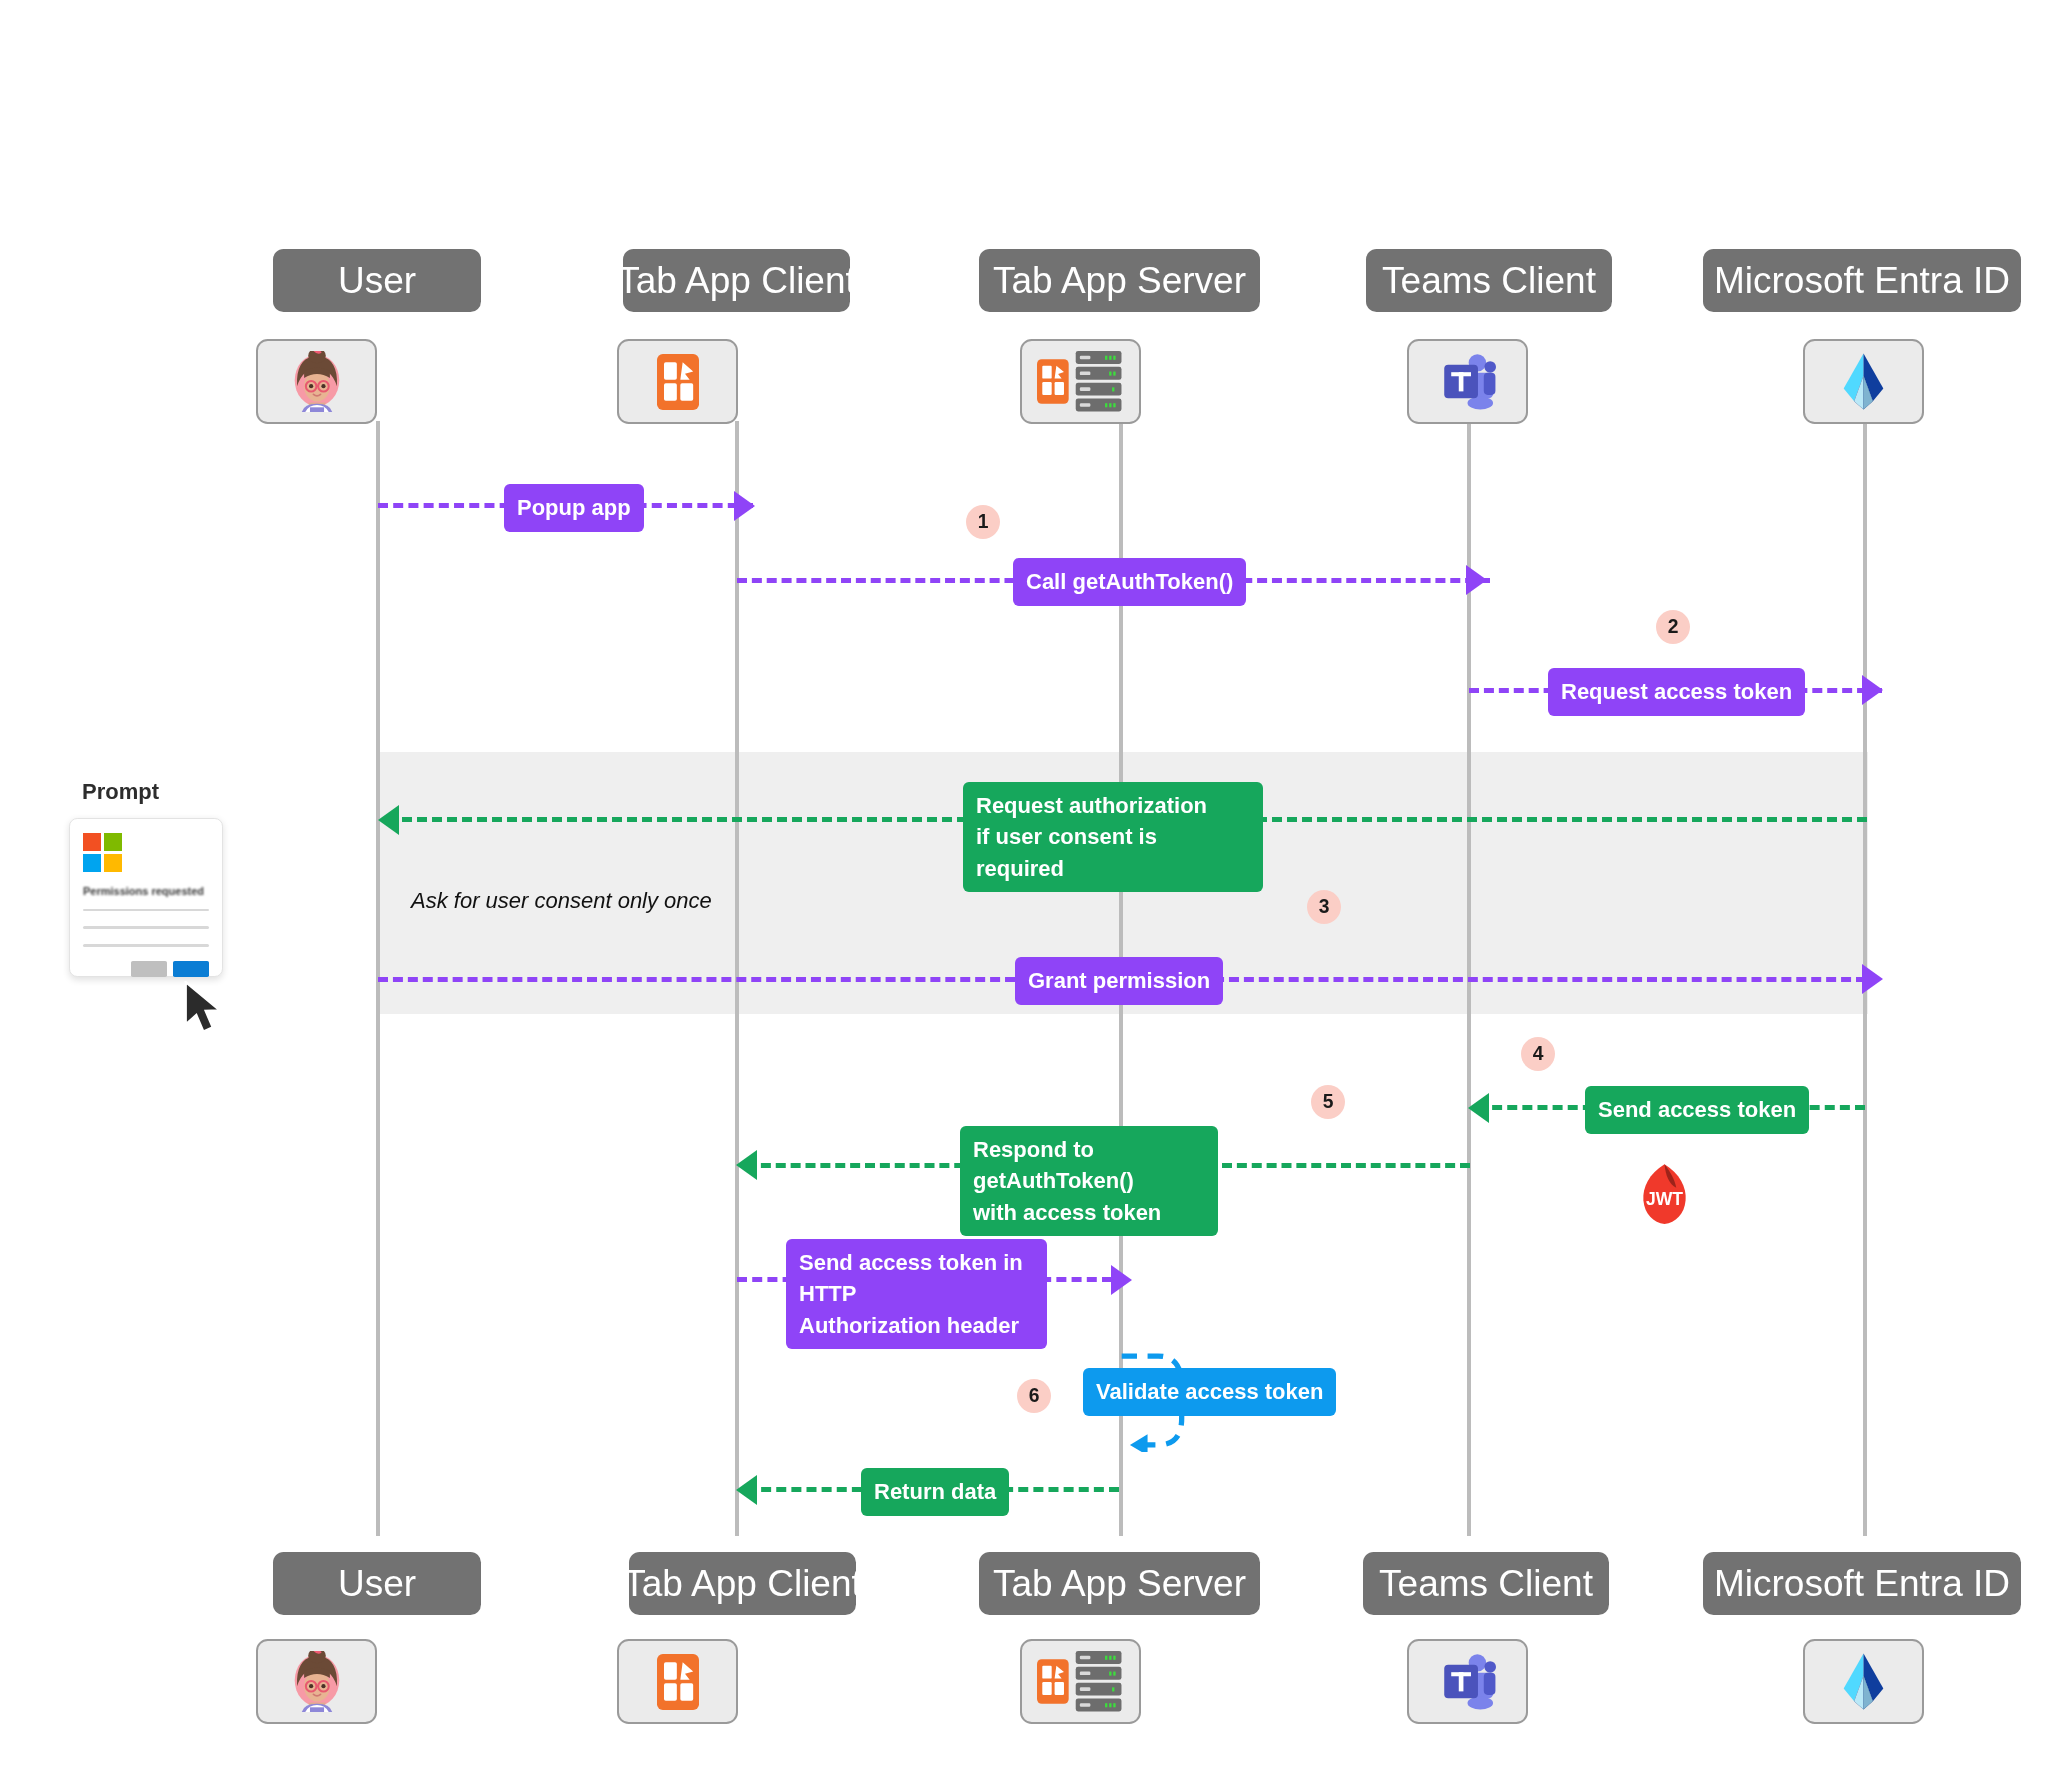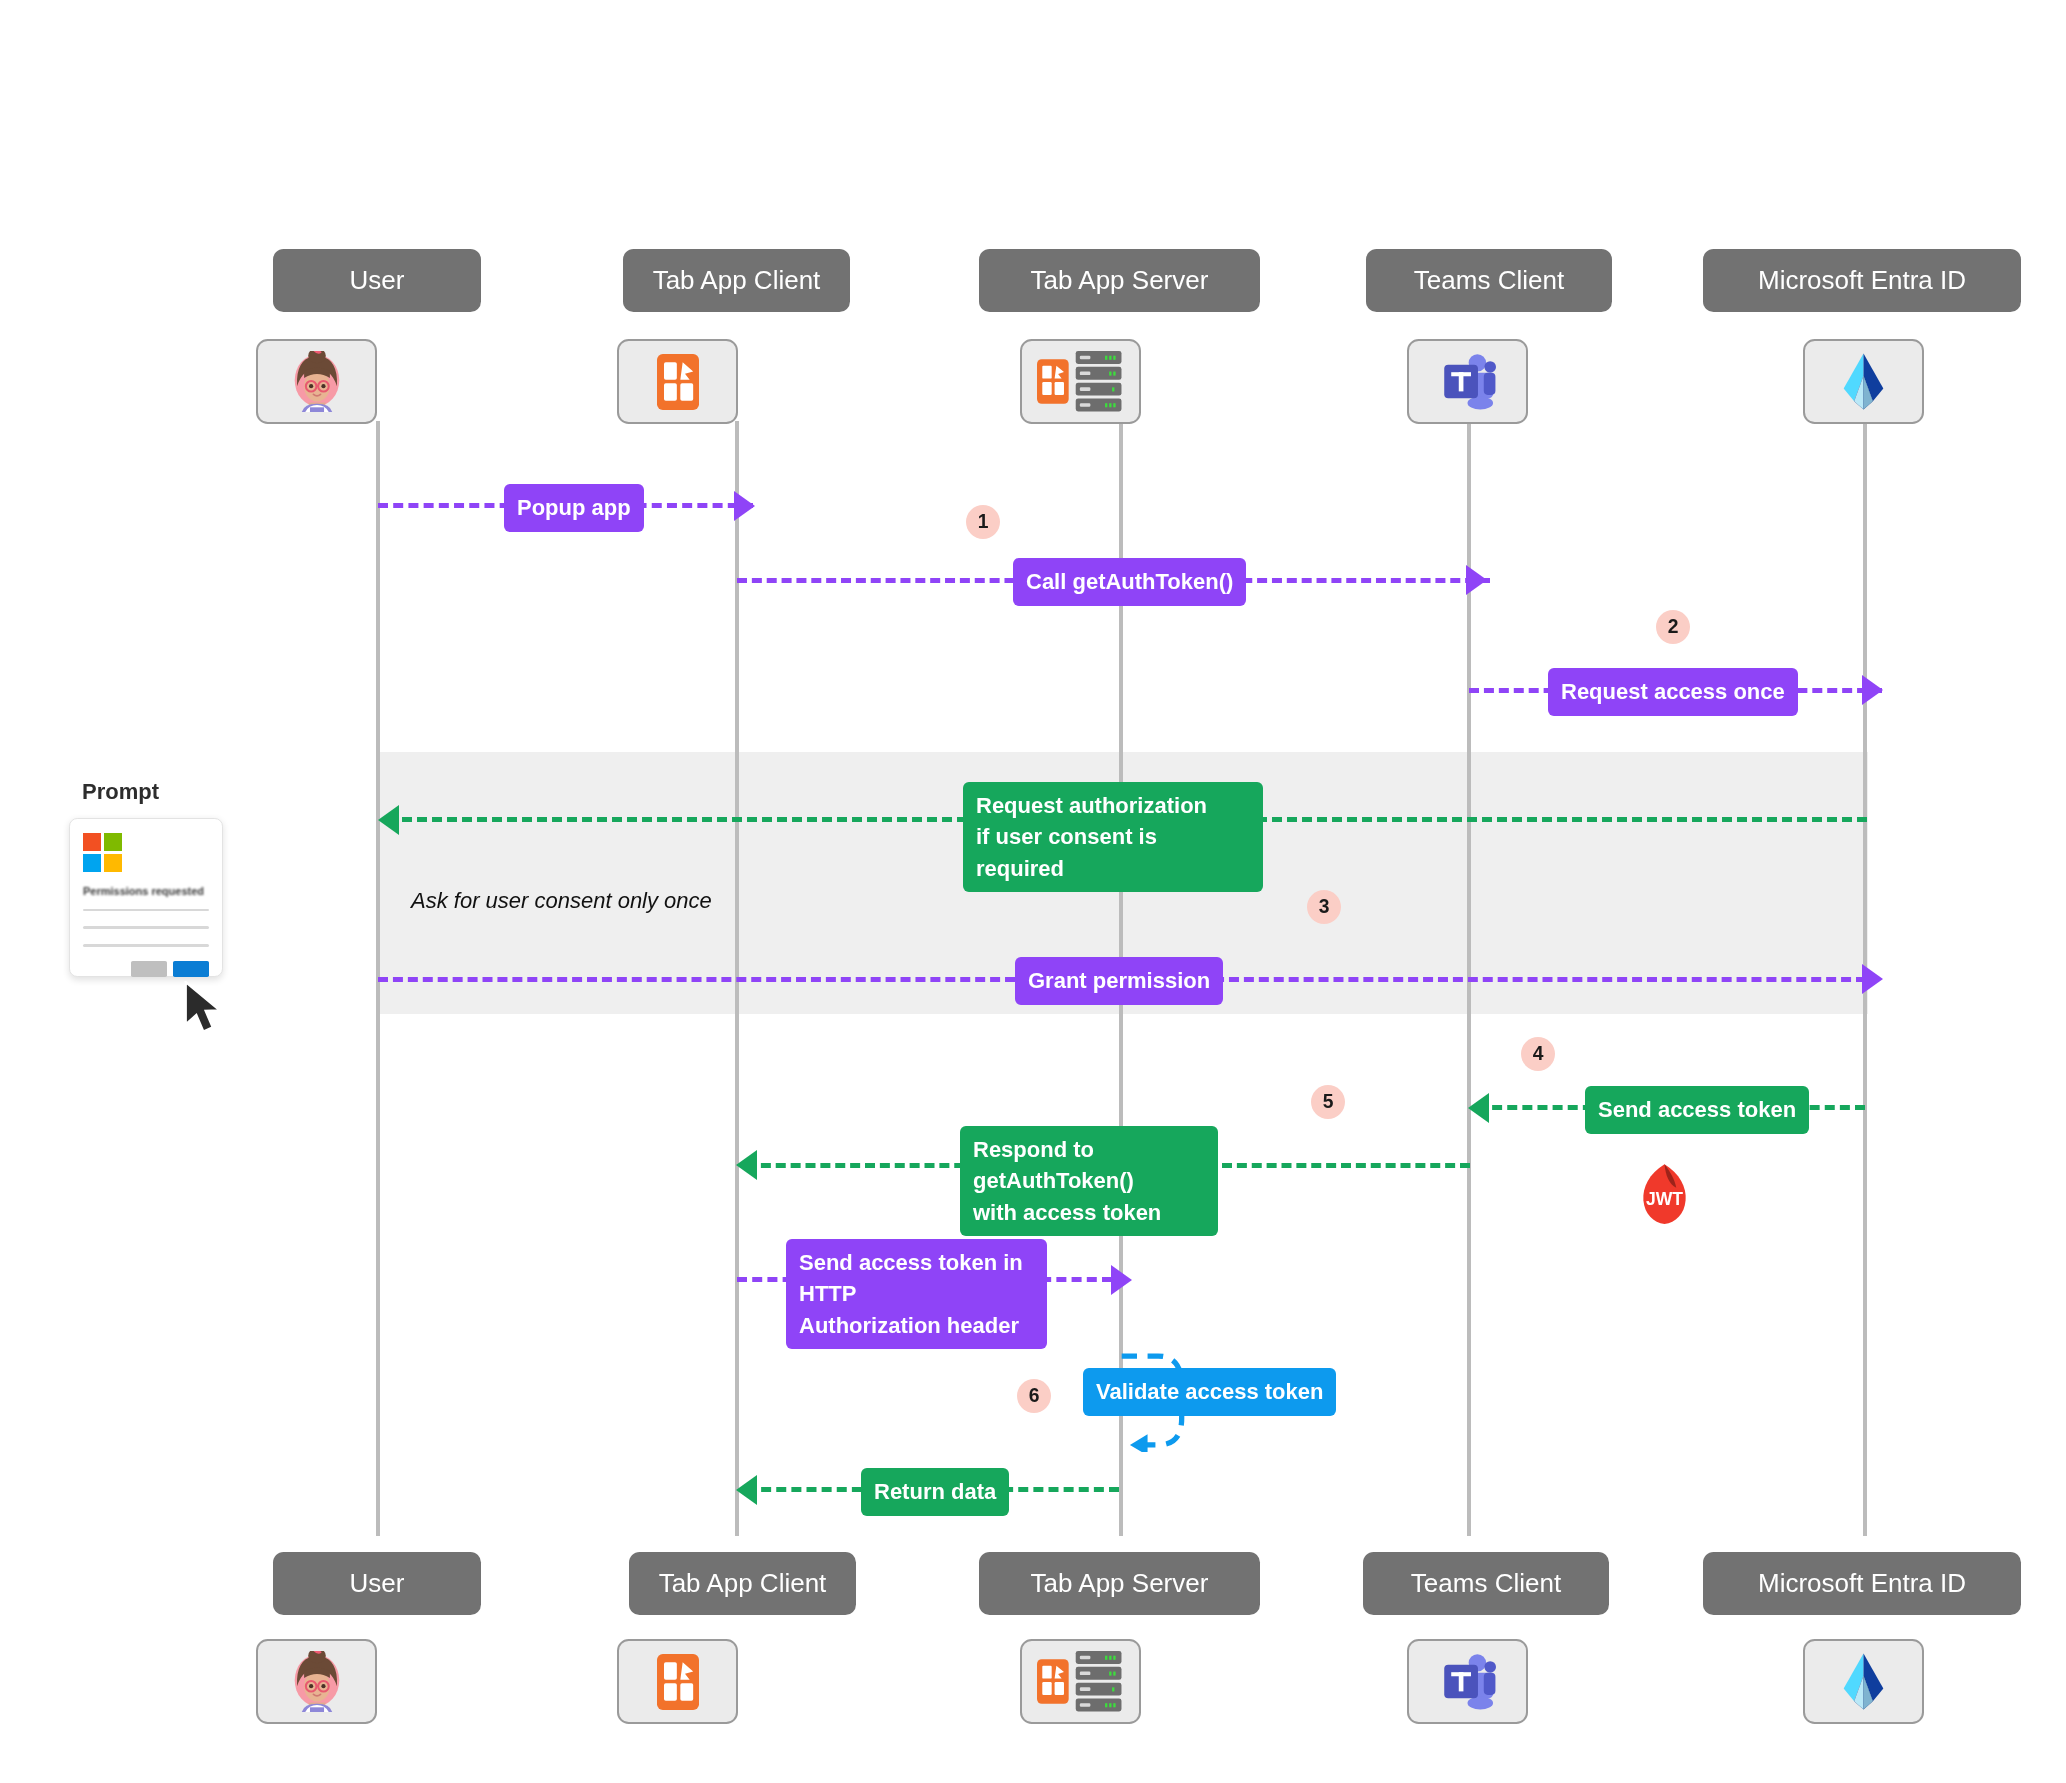--- a/index.html
+++ b/index.html
@@ -47,21 +47,21 @@
 
   
   .pill {
     position: absolute;
     background: #727272;
     border-radius: 10.6px;
     color: #ffffff;
     display: flex;
     align-items: center;
     justify-content: center;
-    font-size: 26px;
+    font-size: 37px;
     font-weight: 400;
     height: 63px;
     white-space: nowrap;
     padding: 0 9.4px;
     box-sizing: border-box;
   }
 
   
   .iconcard {
     position: absolute;
@@ -343,21 +343,21 @@
   <div class="step" style="left:966px; top:505px;">1</div>
 
   <div class="arrow purple" style="left:737px; top:578px; width:753px;"></div>
   <div class="head right purple" style="left:1466px; top:565px;"></div>
   <div class="msglabel purple" style="left:1013px; top:558px;">Call getAuthToken()</div>
 
   <div class="step" style="left:1656px; top:610px;">2</div>
 
   <div class="arrow purple" style="left:1469px; top:688px; width:413px;"></div>
   <div class="head right purple" style="left:1862px; top:675px;"></div>
-  <div class="msglabel purple" style="left:1548px; top:668px;">Request access once</div>
+  <div class="msglabel purple" style="left:1548px; top:668px;">Request access token</div>
 
   <div class="arrow green" style="left:387px; top:817px; width:1480px;"></div>
   <div class="head left green" style="left:378px; top:805px;"></div>
   <div class="msglabel green" style="left:963px; top:782px; width:300px;">Request authorization
 if user consent is required</div>
 
   <div class="note-italic" style="left:411px; top:888px;">Ask for user consent only once</div>
 
   <div class="step" style="left:1307px; top:890px;">3</div>
 

